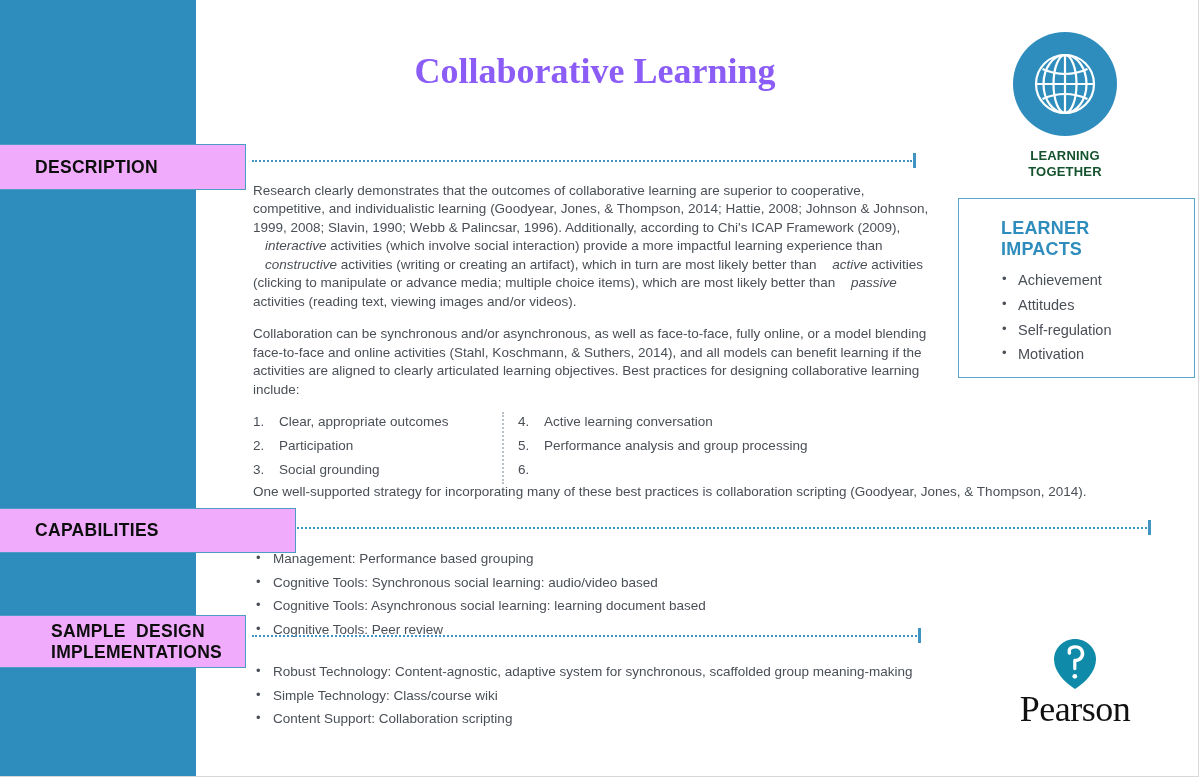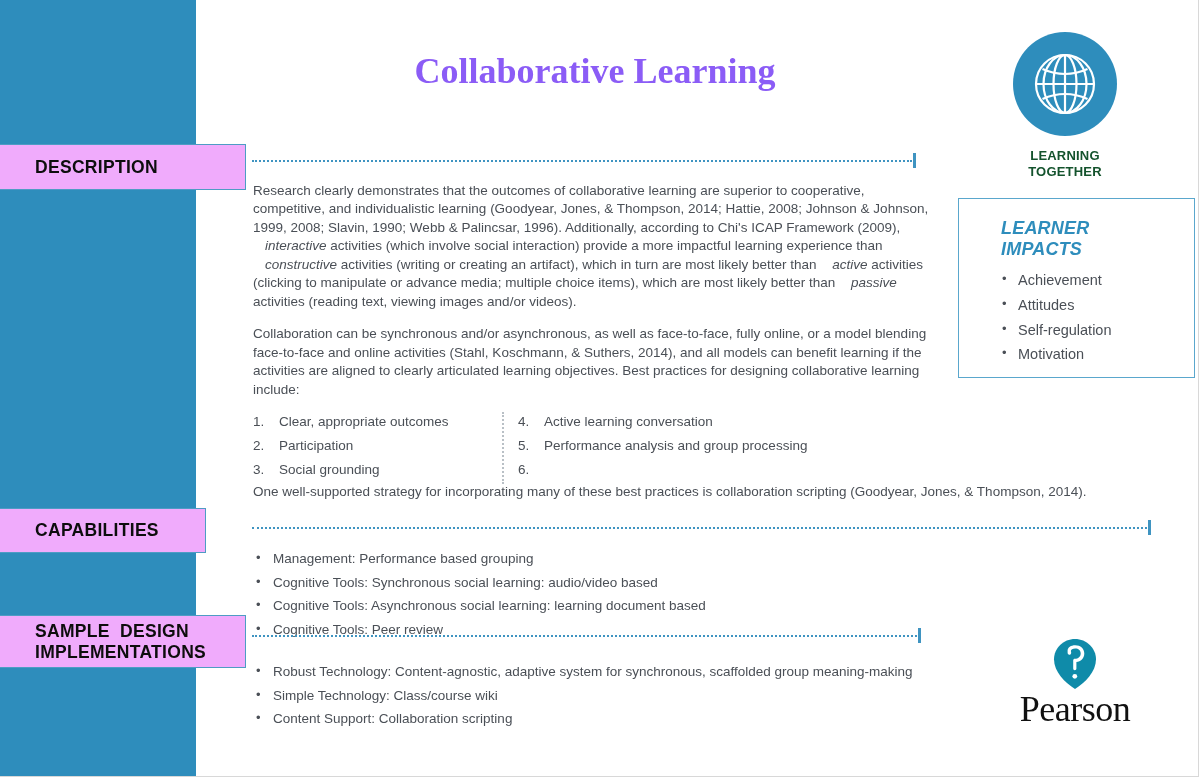--- a/index.html
+++ b/index.html
@@ -48,22 +48,22 @@
   .label-tab span {
     display: block;
     font-weight: bold;
     color: #0d0d0d;
     font-size: 17.5px;
     letter-spacing: 0.3px;
     padding-left: 35px;
     line-height: 1.16;
   }
   .tab-description { top: 144px; width: 246px; height: 46px; }
-  .tab-capabilities { top: 508px; width: 206px; height: 45px; }
-  .tab-sample { top: 615px; width: 246px; height: 53px; }
+  .tab-capabilities { top: 508px; width: 296px; height: 45px; }
+  .tab-sample { top: 615px; width: 246px; height: 53px; padding-left: 16px; }
   .tab-sample span { white-space: pre; }
 
   
   .dotted-rule {
     position: absolute;
     height: 0;
     border-top: 2.5px dotted #3f94c1;
     z-index: 2;
   }
   .rule-cap-left {
@@ -202,21 +202,20 @@
   .impacts-title {
     position: absolute;
     left: 1001px;
     top: 218px;
     width: 190px;
     font-size: 18px;
     font-weight: bold;
     color: #2e8dbc;
     line-height: 1.18;
     letter-spacing: 0.2px;
-    font-style: italic;
   }
   .impacts-list {
     position: absolute;
     left: 1002px;
     top: 270px;
     width: 190px;
   }
   .impacts-list .bullet-item {
     font-size: 14.5px;
     line-height: 1.5;

